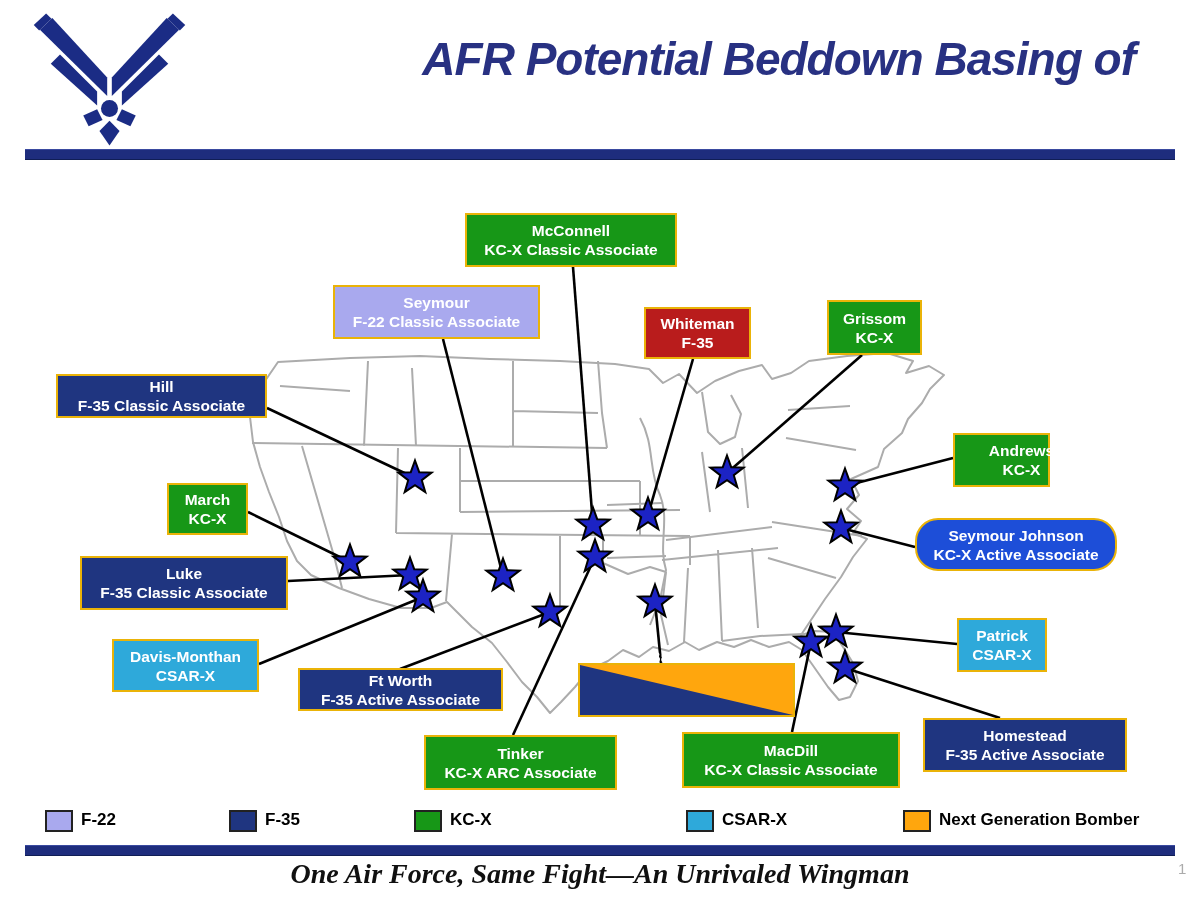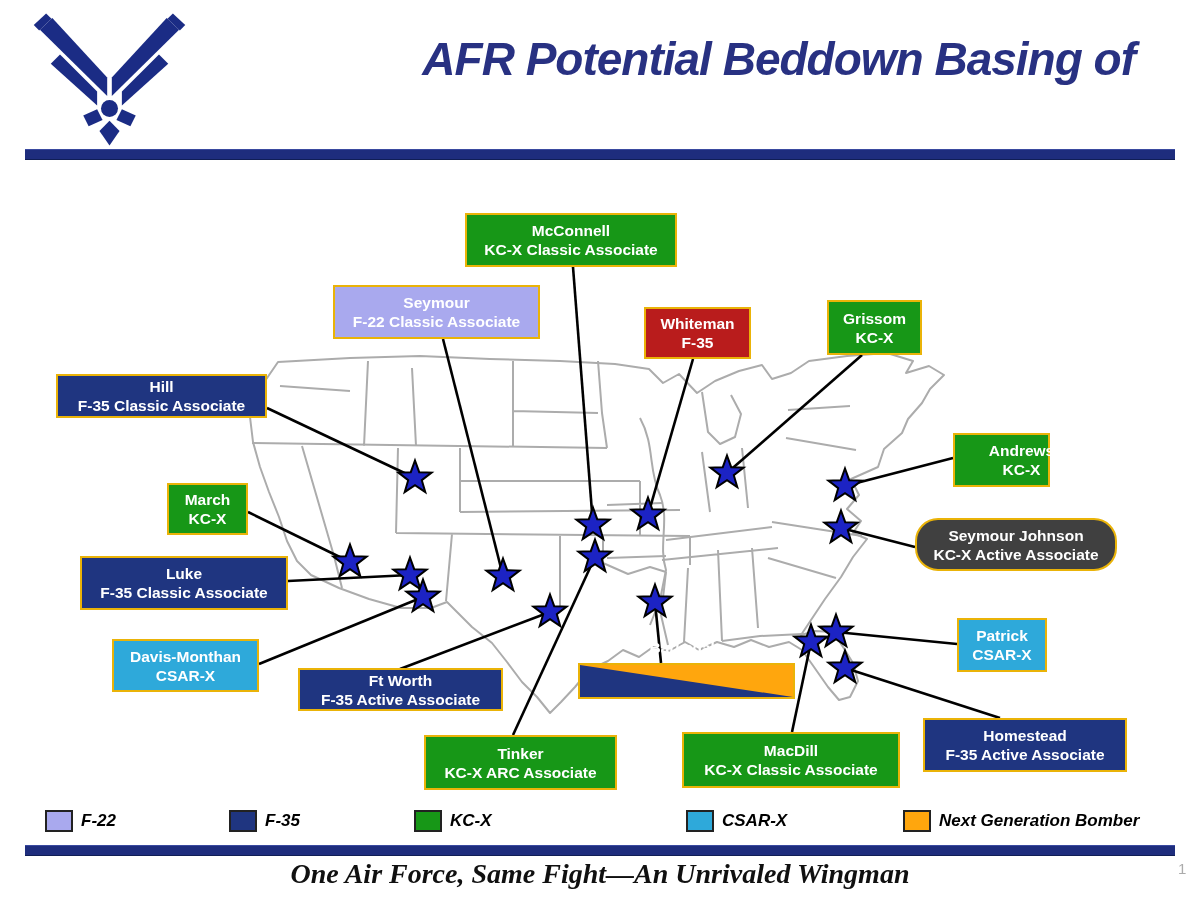--- a/index.html
+++ b/index.html
@@ -21,21 +21,21 @@
   .map-line{stroke:#ACACAC;stroke-width:2;fill:none;stroke-linejoin:round;}
 
   .callout{position:absolute;box-sizing:border-box;border:2px solid #eab308;
            color:#ffffff;font-weight:bold;font-size:15.5px;line-height:19px;
            text-align:center;display:flex;flex-direction:column;justify-content:center;
            align-items:center;z-index:3;}
   .callout .c-line{position:relative;z-index:1;white-space:nowrap;}
   .callout .tri{position:absolute;inset:0;z-index:0;
                 clip-path:polygon(0 0,100% 100%,0 100%);}
 
-  .legend-item{position:absolute;top:810px;display:flex;align-items:center;z-index:3;font-style:italic;}
+  .legend-item{position:absolute;top:810px;display:flex;align-items:flex-start;z-index:3;}
   .swatch{width:28px;height:22px;box-sizing:border-box;border:2px solid #222;
           display:inline-block;margin-right:8px;}
   .legend-label{font-size:17px;font-weight:bold;color:#000;white-space:nowrap;}
 
   .motto{position:absolute;left:0;top:858px;width:1200px;text-align:center;
          font-family:"Liberation Serif",serif;font-weight:bold;font-style:italic;
          font-size:28px;color:#101010;}
   .pagenum{position:absolute;left:1178px;top:860px;font-size:15px;color:#ABABAB;}
 </style>
 </head>
@@ -126,41 +126,41 @@
       <div class="c-line">F-35 Classic Associate</div>
     </div>
     <div class="callout" style="left: 953px; top: 433px; width: 97px; height: 54px; background: rgb(23, 151, 23); padding-left: 40px;">
       <div class="c-line">Andrews</div>
       <div class="c-line">KC-X</div>
     </div>
     <div class="callout" style="left: 167px; top: 483px; width: 81px; height: 52px; background: rgb(23, 151, 23);">
       <div class="c-line">March</div>
       <div class="c-line">KC-X</div>
     </div>
-    <div class="callout" style="left: 915px; top: 518px; width: 202px; height: 53px; background: #404040; border-radius: 23px;">
+    <div class="callout" style="left: 915px; top: 518px; width: 202px; height: 53px; background: #1d4ed8; border-radius: 23px;">
       <div class="c-line">Seymour Johnson</div>
       <div class="c-line">KC-X Active Associate</div>
     </div>
     <div class="callout" style="left: 80px; top: 556px; width: 208px; height: 54px; background: rgb(31, 53, 128);">
       <div class="c-line">Luke</div>
       <div class="c-line">F-35 Classic Associate</div>
     </div>
     <div class="callout" style="left: 957px; top: 618px; width: 90px; height: 54px; background: rgb(46, 169, 218);">
       <div class="c-line">Patrick</div>
       <div class="c-line">CSAR-X</div>
     </div>
     <div class="callout" style="left: 112px; top: 639px; width: 147px; height: 53px; background: rgb(46, 169, 218);">
       <div class="c-line">Davis-Monthan</div>
       <div class="c-line">CSAR-X</div>
     </div>
     <div class="callout" style="left: 298px; top: 668px; width: 205px; height: 43px; background: rgb(31, 53, 128);">
       <div class="c-line">Ft Worth</div>
       <div class="c-line">F-35 Active Associate</div>
     </div>
-    <div class="callout" style="left: 578px; top: 663px; width: 217px; height: 36px; background: rgb(255, 166, 13); gap: 48px;">
+    <div class="callout" style="left: 578px; top: 663px; width: 217px; height: 54px; background: rgb(255, 166, 13); gap: 48px;">
       <div class="tri" style="background: rgb(31, 53, 128);"></div>
       <div class="c-line">Barksdale</div>
       <div class="c-line">F-35 / Next Gen Bomber</div>
     </div>
     <div class="callout" style="left: 424px; top: 735px; width: 193px; height: 55px; background: rgb(23, 151, 23);">
       <div class="c-line">Tinker</div>
       <div class="c-line">KC-X ARC Associate</div>
     </div>
     <div class="callout" style="left: 682px; top: 732px; width: 218px; height: 56px; background: rgb(23, 151, 23);">
       <div class="c-line">MacDill</div>

